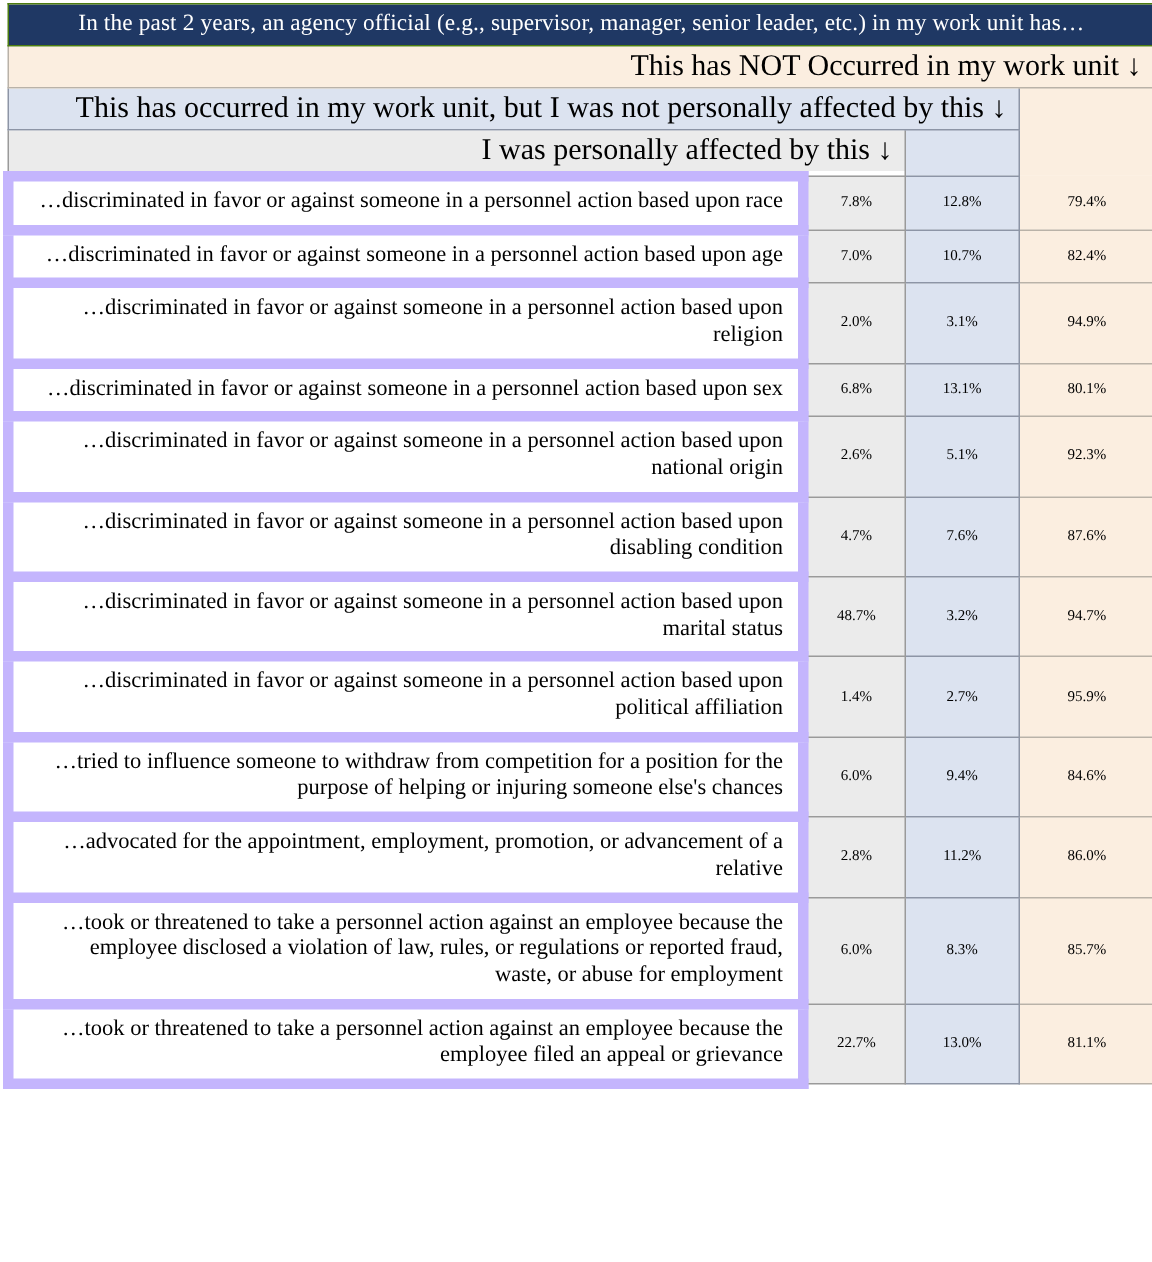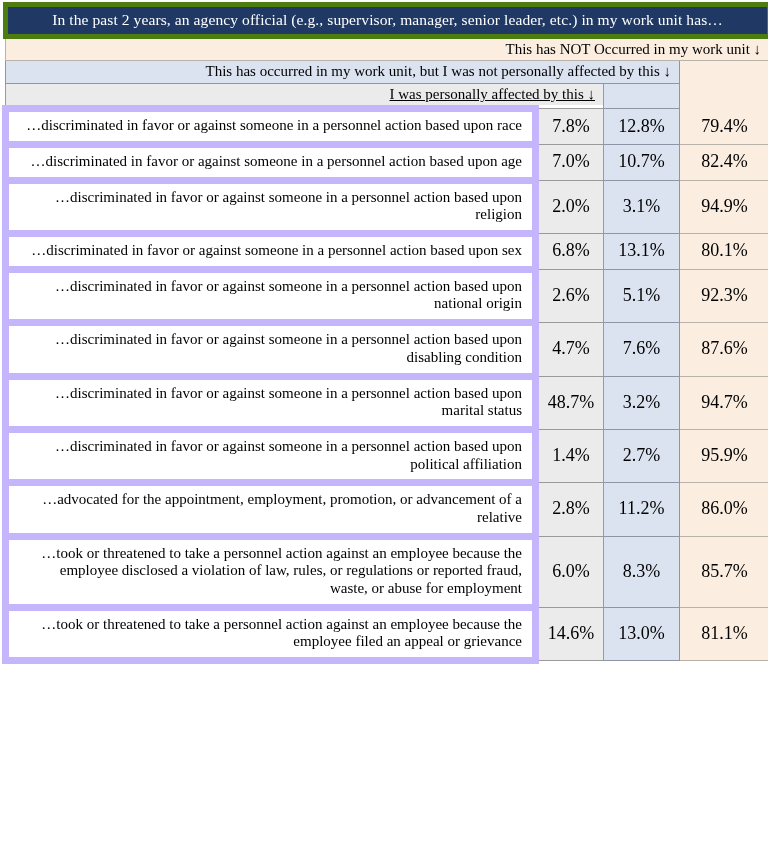--- a/index.html
+++ b/index.html
@@ -35,55 +35,55 @@
   col.c-c     { width: 90px; }
 
   
   td.title-bar {
     background: #1F3864;
     color: #ffffff;
     font-size: 15.5px;
     line-height: 1.15;
     text-align: center;
     padding: 4px 6px 5px 6px;
-    border: 5px solid #4d7c0f;
+    border: 1px solid #4d7c0f;
     letter-spacing: 0.1px;
   }
 
   
   td.hdr {
-    font-size: 15px;
+    font-size: 20px;
     line-height: 1.1;
     text-align: right;
     padding: 2px 8px 3px 6px;
     border: 1px solid #9a9a9a;
     white-space: nowrap;
     overflow: hidden;
   }
   td.hdr-not   { background: #FBEEE0; border-color: #b9b2a8; }
   td.hdr-occ   { background: #DCE3F0; border-color: #8d95a6; }
-  td.hdr-pers  { background: #EBEBEB; border-color: #9a9a9a; text-decoration: underline; }
+  td.hdr-pers  { background: #EBEBEB; border-color: #9a9a9a; }
 
   td.hdr-filler-cream { background: #FBEEE0; border: 1px solid #b9b2a8; border-bottom-color:#FBEEE0; border-top-color:#FBEEE0;}
   td.hdr-filler-blue  { background: #DCE3F0; border: 1px solid #8d95a6; }
 
   
   td.lbl {
     background: #ffffff;
     border: 7px solid #c4b5fd;
     text-align: right;
     vertical-align: middle;
     font-size: 15px;
     line-height: 1.18;
     padding: 5px 10px 6px 10px;
   }
   td.val {
     text-align: center;
     vertical-align: middle;
-    font-size: 18px;
+    font-size: 10px;
     padding: 4px 4px 5px 4px;
     border: 1px solid #9a9a9a;
   }
   td.val-a { background: #EBEBEB; border-color: #9a9a9a; }
   td.val-b { background: #DCE3F0; border-color: #8d95a6; }
   td.val-c { background: #FBEEE0; border-color: #b9b2a8; text-align: center; }
 </style>
 </head>
 <body>
 
@@ -153,32 +153,38 @@
           <td class="val val-b">3.2%</td>
           <td class="val val-c">94.7%</td>
         </tr>
         <tr>
           <td class="lbl">…discriminated in favor or against someone in a personnel action based upon political affiliation</td>
           <td class="val val-a">1.4%</td>
           <td class="val val-b">2.7%</td>
           <td class="val val-c">95.9%</td>
         </tr>
         <tr>
+          <td class="lbl">…tried to influence someone to withdraw from competition for a position for the purpose of helping or injuring someone else's chances</td>
+          <td class="val val-a">6.0%</td>
+          <td class="val val-b">9.4%</td>
+          <td class="val val-c">84.6%</td>
+        </tr>
+        <tr>
           <td class="lbl">…advocated for the appointment, employment, promotion, or advancement of a relative</td>
           <td class="val val-a">2.8%</td>
           <td class="val val-b">11.2%</td>
           <td class="val val-c">86.0%</td>
         </tr>
         <tr>
           <td class="lbl">…took or threatened to take a personnel action against an employee because the employee disclosed a violation of law, rules, or regulations or reported fraud, waste, or abuse for employment</td>
           <td class="val val-a">6.0%</td>
           <td class="val val-b">8.3%</td>
           <td class="val val-c">85.7%</td>
         </tr>
         <tr>
           <td class="lbl">…took or threatened to take a personnel action against an employee because the employee filed an appeal or grievance</td>
-          <td class="val val-a">14.6%</td>
+          <td class="val val-a">22.7%</td>
           <td class="val val-b">13.0%</td>
           <td class="val val-c">81.1%</td>
         </tr>
       </tbody>
   </table>
 </div>
 
 </body></html>

